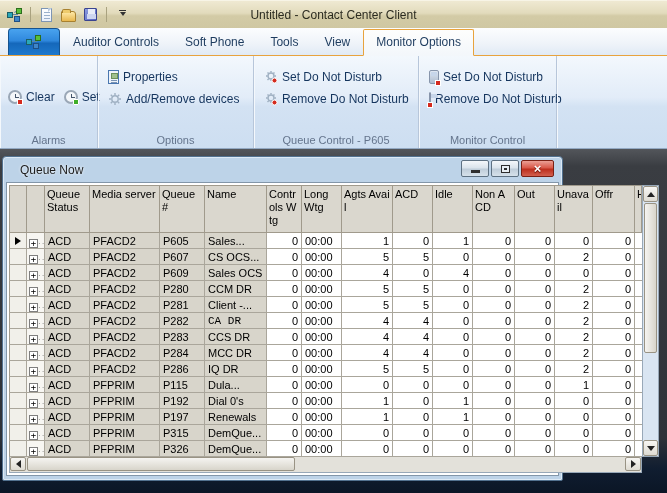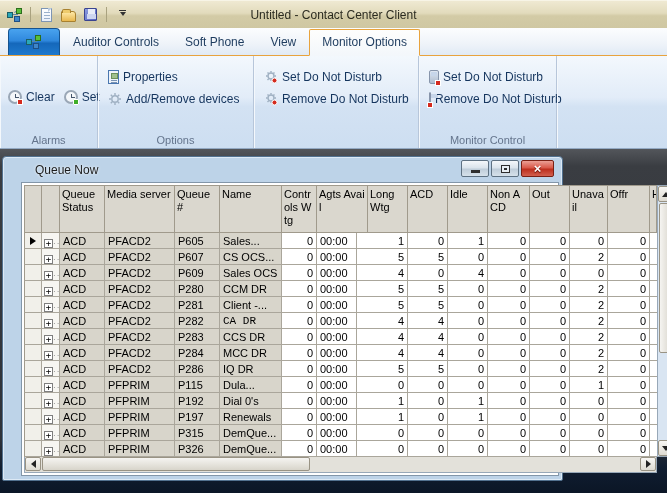--- a/index.html
+++ b/index.html
@@ -67,21 +67,21 @@
   .i-props { width:11px; height:14px; border:1px solid #4a77b0; background:#eef3fa; position:relative; }
   .i-props:before { content:""; position:absolute; left:2px; top:2px; width:5px; height:4px; background:#9fc08c; border:1px solid #6b8f5a; }
   .i-props:after { content:""; position:absolute; left:2px; top:9px; width:6px; height:1px; background:#7a94b5; box-shadow:0 2px 0 #7a94b5; }
   .i-dev { position:relative; width:10px; height:14px; border:1px solid #8795ab; border-radius:2px; background:linear-gradient(180deg,#dfe7f2,#aebccf); }
   .i-dev:before { content:""; position:absolute; left:1px; top:1px; width:6px; height:4px; background:#c7d6ea; }
 
   
   .mdi { height:344px; background:linear-gradient(180deg,#53565b 0%,#3a3d42 5%,#2e3239 84%,#101d30 93%,#0b1626 100%); padding:7px 2px 12px 2px; }
 
   
-  .qwin { width:561px; height:325px; background:#bdd3e8; border:1px solid #52718f; border-radius:4px 4px 2px 2px; box-shadow:inset 0 0 0 1px #dce9f5; padding:0 3px 3px 18px; }
+  .qwin { width:561px; height:325px; background:#bdd3e8; border:1px solid #52718f; border-radius:4px 4px 2px 2px; box-shadow:inset 0 0 0 1px #dce9f5; padding:0 3px 3px 3px; }
   .qtitle { height:25px; display:flex; align-items:center; position:relative; }
   .qtitle .txt { font-size:12px; color:#1c1c1c; padding-left:14px; text-shadow:0 0 3px #fff; }
   .capbtns { position:absolute; right:5px; top:3px; display:flex; gap:2px; }
   .cap { width:28px; height:17px; border:1px solid #5e7182; border-radius:2px; background:linear-gradient(180deg,#f4f7fa 0%,#dbe4ec 45%,#bfcdd9 55%,#d6e1ea 100%); display:flex; align-items:center; justify-content:center; cursor:default; }
   .cap.close { width:33px; background:linear-gradient(180deg,#eb9f95 0%,#d9594a 45%,#bd2f1e 55%,#d2604f 100%); border-color:#7a2014; }
   .cap .mini { width:9px; height:3px; background:#2e2e2e; margin-top:6px; }
   .cap .maxi { width:9px; height:8px; border:1px solid #2e2e2e; background:#e8eef3; box-shadow:inset 0 2px 0 #2e2e2e00; position:relative; }
   .cap .maxi:before{ content:""; position:absolute; left:2px; top:2px; width:3px; height:2px; background:#2e2e2e; }
   .cap.close .x { color:#fff; font-size:13px; font-weight:bold; line-height:1; text-shadow:0 1px 1px #5a1008; }
 
@@ -159,20 +159,21 @@
       <div class="logo">
           <div class="ln l1"></div>
           <div class="ln l2"></div>
           <div class="sq a"></div>
           <div class="sq b"></div>
           <div class="sq c"></div>
         </div>
     </div>
     <div class="tab">Auditor Controls</div>
     <div class="tab">Soft Phone</div>
+    <div class="tab">Tools</div>
     <div class="tab">View</div>
     <div class="tab active">Monitor Options</div>
   </div>
 
   <div class="ribbon">
     <div class="rgroup g-alarms">
       <div class="alarm-row">
         <div class="rbtn">
           <span class="i-clock">
               <span class="dot red"></span>
@@ -230,20 +231,21 @@
                 <g stroke="#9fb0c2" stroke-width="1.4" fill="none">
                   <circle cx="7" cy="6" r="3"></circle>
                   <path d="M7 1v1.6M7 9.4V11M2 6h1.6M10.4 6H12M3.5 2.5l1.1 1.1M9.4 8.9l1.1 1.1M10.5 2.5L9.4 3.6M4.6 8.9L3.5 10"></path>
                 </g>
                 <circle cx="10.5" cy="10.5" r="2.5" fill="#d42a1e" stroke="#fff" stroke-width="1"></circle>
               </svg>
           </span>
           <span>Remove Do Not Disturb</span>
         </div>
       </div>
+      <div class="glabel">Queue Control - P605</div>
     </div>
 
     <div class="rgroup g-monitor">
       <div class="stack">
         <div class="rbtn">
           <span class="i-dev">
               <span class="dot red"></span>
             </span>
           <span>Set Do Not Disturb</span>
         </div>
@@ -280,22 +282,22 @@
         <div class="grid">
           <div class="gmain">
             <div class="ghead" id="ghead">
                 <div class="hcell c0" style="width: 18px;"></div>
                 <div class="hcell" style="width: 18px;"></div>
                 <div class="hcell" style="width: 45px;">Queue Status</div>
                 <div class="hcell" style="width: 70px;">Media server</div>
                 <div class="hcell" style="width: 45px;">Queue #</div>
                 <div class="hcell" style="width: 62px;">Name</div>
                 <div class="hcell" style="width: 35px;">Controls Wtg</div>
+                <div class="hcell" style="width: 40px;">Long Wtg</div>
                 <div class="hcell" style="width: 51px;">Agts Avail</div>
-                <div class="hcell" style="width: 40px;">Long Wtg</div>
                 <div class="hcell" style="width: 40px;">ACD</div>
                 <div class="hcell" style="width: 40px;">Idle</div>
                 <div class="hcell" style="width: 42px;">Non ACD</div>
                 <div class="hcell" style="width: 40px;">Out</div>
                 <div class="hcell" style="width: 38px;">Unavail</div>
                 <div class="hcell" style="width: 42px;">Offr</div>
                 <div class="hcell" style="width: 7px;">H</div>
               </div>
             <div id="gbody">
                 <div class="grow">

